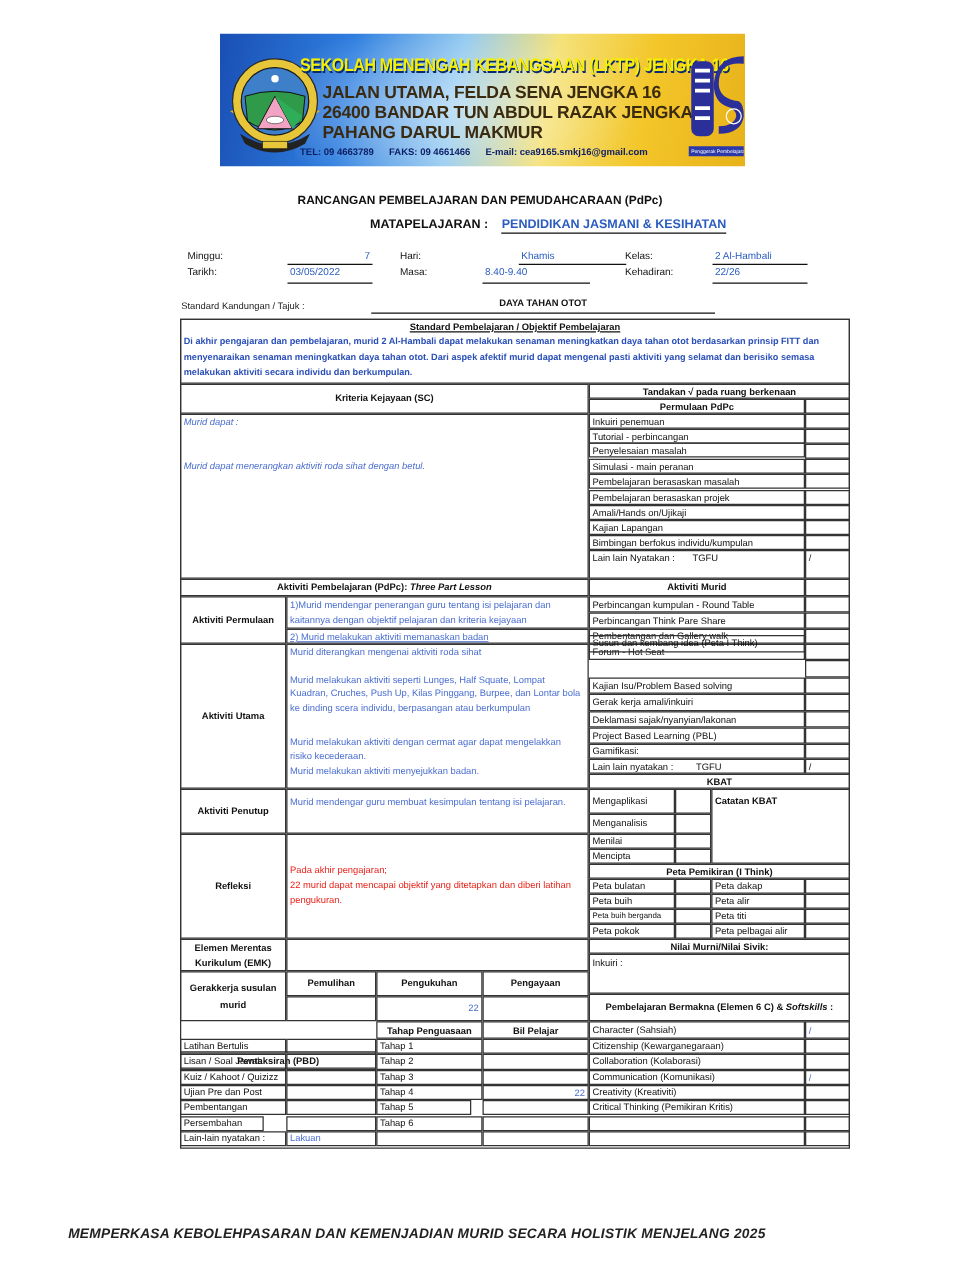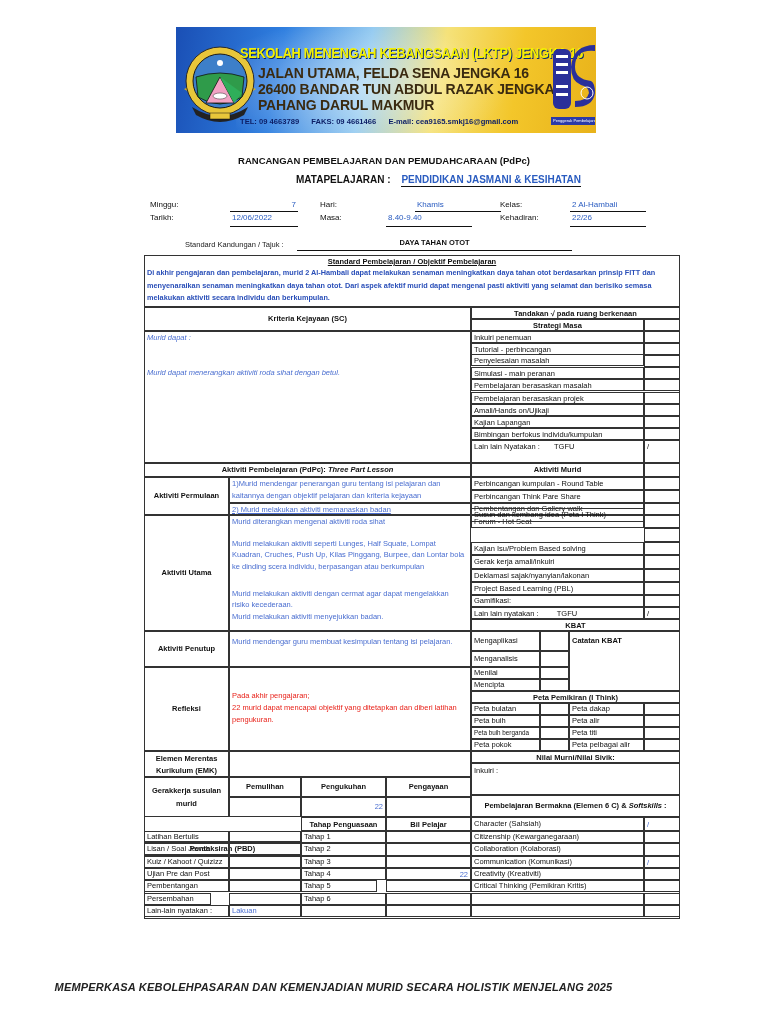--- a/index.html
+++ b/index.html
@@ -45,21 +45,21 @@
 
   
   .doc-title { position: absolute; left: 0; width: 768px; top: 155px; text-align: center; font-size: 9.5px; font-weight: bold; }
   .subject-row { position: absolute; top: 174px; left: 296px; font-size: 10px; font-weight: bold; white-space: nowrap; }
   .subject-row .val { color: #2a5cc0; margin-left: 8px; border-bottom: 1px solid #111; padding-bottom: 1px; }
 
   .meta { position: absolute; font-size: 8px; white-space: nowrap; }
   .meta .lbl { display: inline-block; text-align: left; }
   .meta .val { position: absolute; color: #2a5cc0; border-bottom: 1px solid #111; height: 12px; padding-left: 2px; }
 
-  .standard-lbl { position: absolute; left: 145px; top: 240px; font-size: 7.5px; color: #222; margin-left: 40px; }
+  .standard-lbl { position: absolute; left: 145px; top: 240px; font-size: 7.5px; color: #222; }
   .standard-val { position: absolute; left: 297px; top: 238px; width: 275px; height: 13px; border-bottom: 1px solid #111; text-align: center; font-size: 7.5px; font-weight: bold; }
 
   
   .frame { position: absolute; left: 144px; top: 255px; width: 536px; height: 664px; border: 1.5px solid #333; }
   .cell { position: absolute; border: 0.8px solid #333; font-size: 7.5px; line-height: 10px; overflow: hidden; padding: 0 2px; }
   .bold { font-weight: bold; }
   .center { text-align: center; }
   .blue { color: #4a6ed0; }
   .darkblue { color: #2a4fb8; }
   .red { color: #e8221a; }
@@ -117,21 +117,21 @@
   <span>MATAPELAJARAN :</span>
   <span class="val">PENDIDIKAN JASMANI &amp; KESIHATAN</span>
 </div>
 
 <div class="meta" style="left:150px;top:200px;">
   <span class="lbl" style="width:78px;">Minggu:</span>
   <span class="val" style="left:80px;top:0;width:68px;text-align:right;padding-right:2px;">7</span>
 </div>
 <div class="meta" style="left:150px;top:213px;">
   <span class="lbl" style="width:78px;">Tarikh:</span>
-  <span class="val" style="left:80px;top:0;width:68px;height:14px;">12/06/2022</span>
+  <span class="val" style="left:80px;top:0;width:68px;height:14px;">03/05/2022</span>
 </div>
 <div class="meta" style="left:320px;top:200px;">
   <span class="lbl" style="width:64px;">Hari:</span>
   <span class="val" style="left:66px;top:0;width:86px;margin-left:29px;">Khamis</span>
 </div>
 <div class="meta" style="left:320px;top:213px;">
   <span class="lbl" style="width:64px;">Masa:</span>
   <span class="val" style="left:66px;top:0;width:86px;height:14px;">8.40-9.40</span>
 </div>
 <div class="meta" style="left:500px;top:200px;">
@@ -153,21 +153,21 @@
   <div class="bold darkblue" style="font-size:7.3px;line-height:12.5px;">Di akhir pengajaran dan pembelajaran, murid 2 Al-Hambali dapat melakukan senaman meningkatkan daya tahan otot berdasarkan prinsip FITT dan menyenaraikan senaman meningkatkan daya tahan otot. Dari aspek afektif murid dapat mengenal pasti aktiviti yang selamat dan berisiko semasa melakukan aktiviti secara individu dan berkumpulan.</div>
 </div>
 
 <div class="cell vcenter center bold" style="left:144px;top:307px;width:327px;height:24px;">Kriteria Kejayaan (SC)</div>
 <div class="cell" style="left:144px;top:331px;width:327px;height:132px;">
   <div class="blue italic" style="margin-top:1px;">Murid dapat :</div>
   <div class="blue italic" style="margin-top:25px;">Murid dapat menerangkan aktiviti roda sihat dengan betul.</div>
 </div>
 
 <div class="cell center bold" style="left:471px;top:307px;width:209px;height:12px;line-height:11px;">Tandakan √ pada ruang berkenaan</div>
-<div class="cell center bold" style="left:471px;top:319px;width:173px;height:12px;line-height:11px;">Strategi Masa</div>
+<div class="cell center bold" style="left:471px;top:319px;width:173px;height:12px;line-height:11px;">Permulaan PdPc</div>
 <div class="cell" style="left:644px;top:319px;width:36px;height:12px;"></div>
 <div id="strategy-rows">
     <div class="cell " style="left:471px;top:331.0px;width:173px;height:12.1px;line-height:11px;">Inkuiri penemuan</div>
     <div class="cell center" style="left:644px;top:331.0px;width:36px;height:12.1px;line-height:11px;"></div>
     <div class="cell " style="left:471px;top:343.1px;width:173px;height:12.1px;line-height:11px;">Tutorial - perbincangan</div>
     <div class="cell center" style="left:644px;top:343.1px;width:36px;height:12.1px;line-height:11px;"></div>
     <div class="cell " style="left:471px;top:354px;width:173px;height:12.1px;line-height:11px;">Penyelesaian masalah</div>
     <div class="cell center" style="left:644px;top:355.2px;width:36px;height:12.1px;line-height:11px;"></div>
     <div class="cell " style="left:471px;top:367.3px;width:173px;height:12.1px;line-height:11px;">Simulasi - main peranan</div>
     <div class="cell center" style="left:644px;top:367.3px;width:36px;height:12.1px;line-height:11px;"></div>

